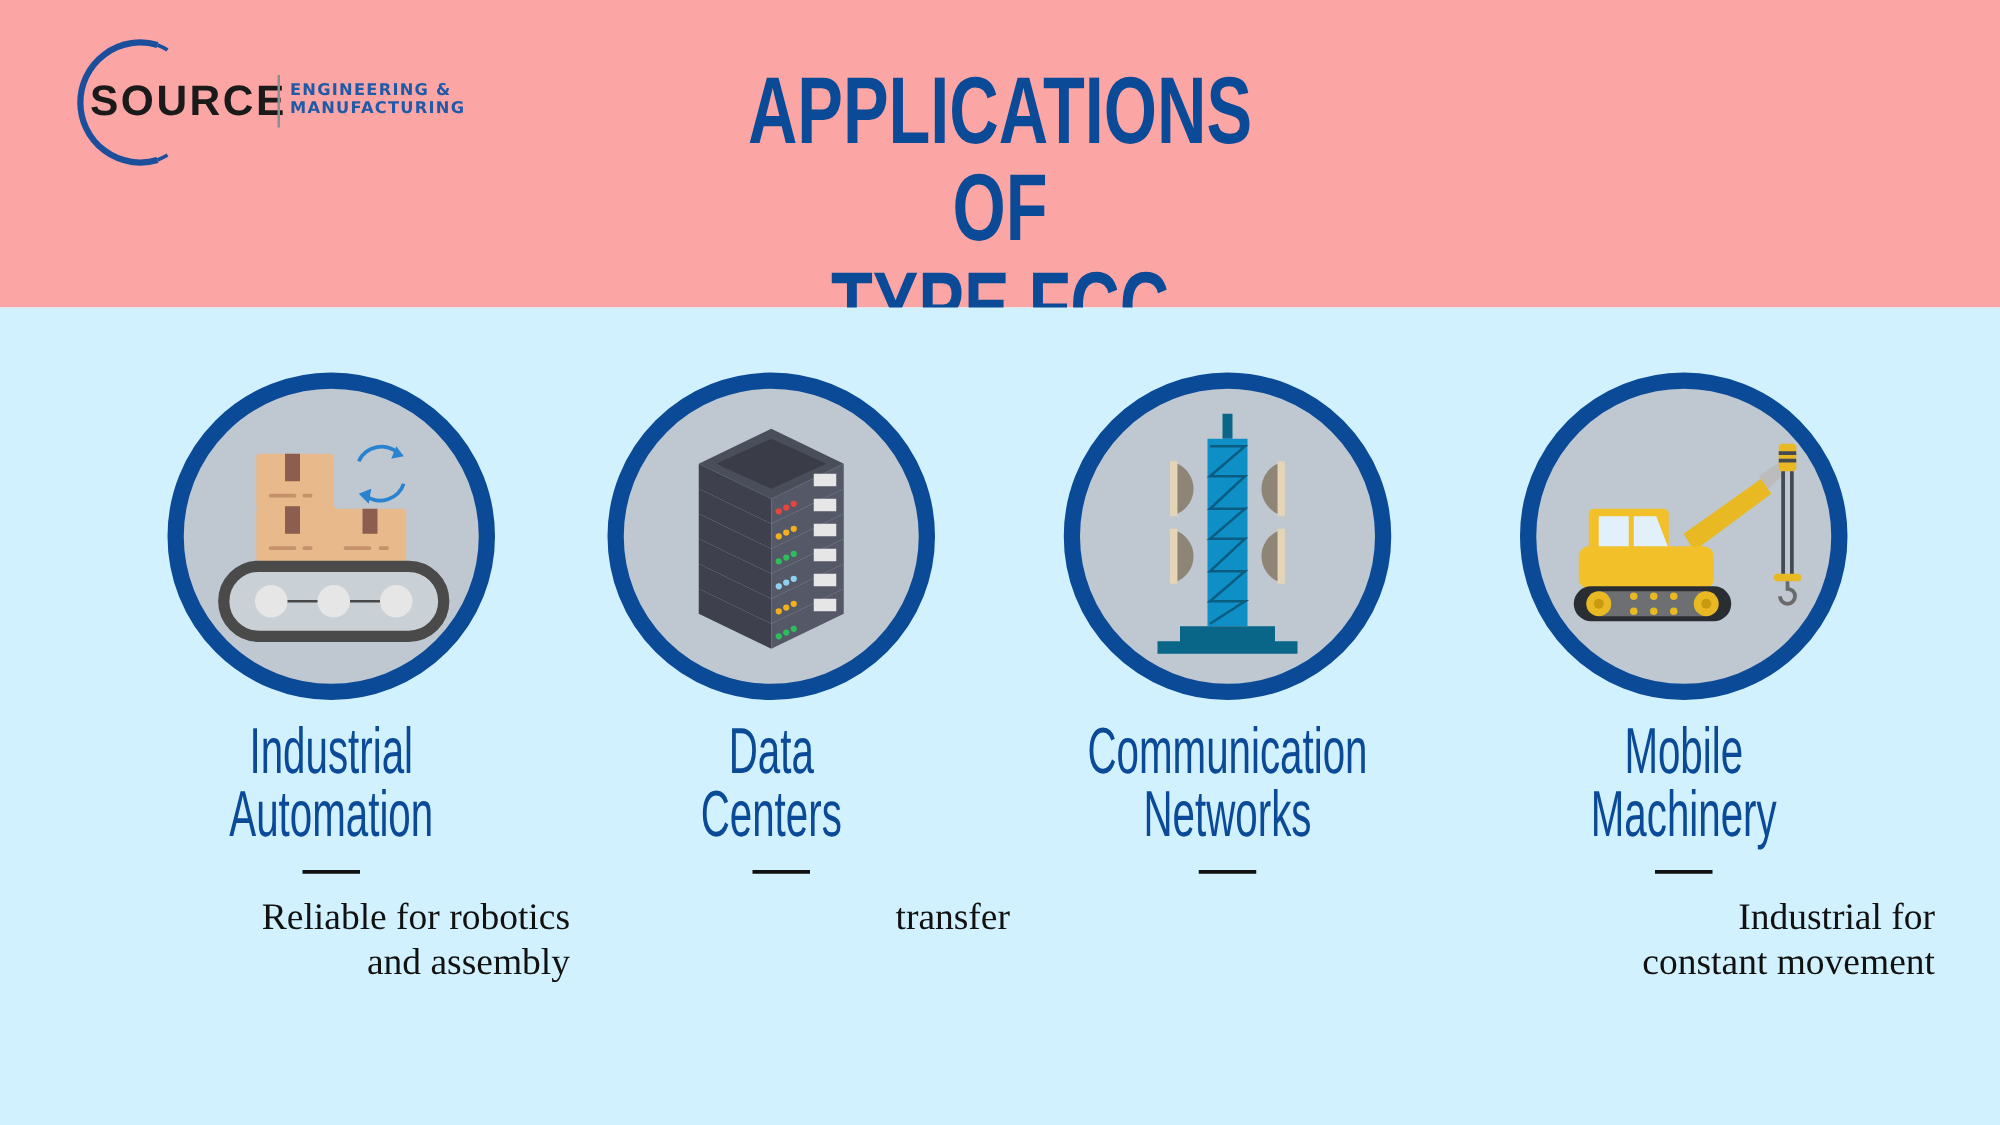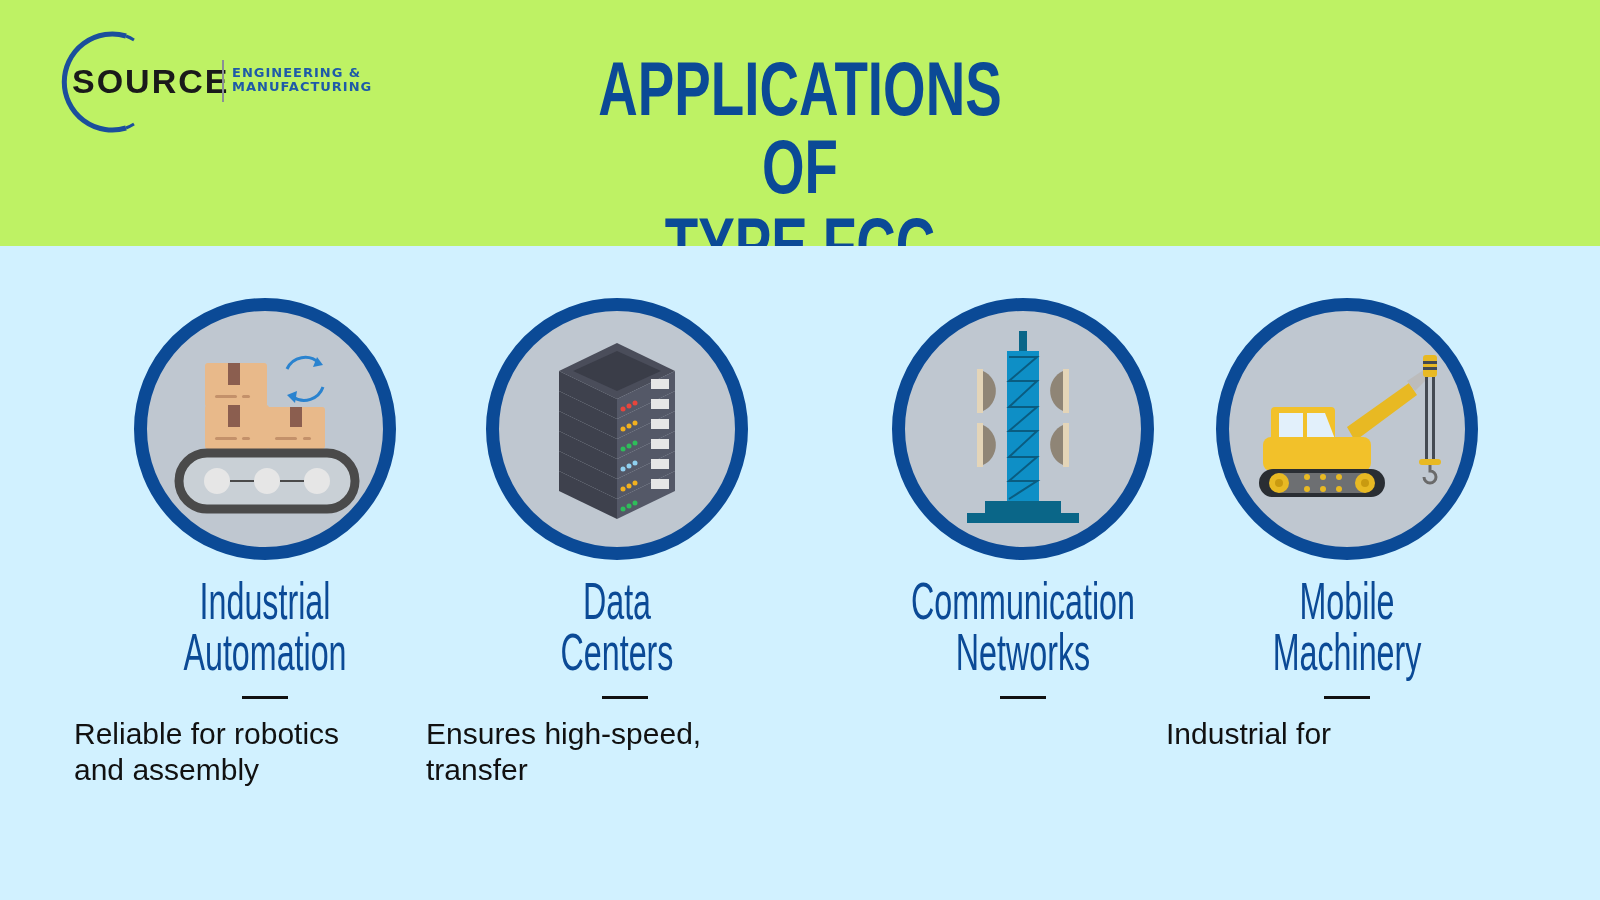--- a/index.html
+++ b/index.html
@@ -1,33 +1,33 @@
 <!DOCTYPE html>
 <html><head>
 <meta charset="utf-8">
 <style>
   * { box-sizing: border-box; margin: 0; padding: 0; }
   html, body { width: 1600px; height: 900px; overflow: hidden; background: #ffffff; }
   body { position: relative; font-family: "Liberation Sans", sans-serif; }
-  .header { position: absolute; left: 0; top: 0; width: 1600px; height: 246px; background: #bef264; }
+  .header { position: absolute; left: 0; top: 0; width: 1600px; height: 246px; background: #fca5a5; }
   .band { position: absolute; left: 0; top: 246px; width: 1600px; height: 654px; background: #d1f1ff; }
 
   .logo { position: absolute; left: 34px; top: 30px; width: 340px; height: 104px; }
   .logo-word { position: absolute; left: 38px; top: 32px; font-family: "Liberation Sans", sans-serif; font-weight: 700; font-size: 34px; letter-spacing: 2px; color: #1a1a1a; }
   .logo-divider { position: absolute; left: 188px; top: 30px; width: 2px; height: 42px; background: #8a8f96; }
   .logo-sub { position: absolute; left: 198px; top: 36px; font-family: "DejaVu Sans", sans-serif; font-weight: 700; font-size: 13px; line-height: 14px; letter-spacing: 1px; color: #1e5aa8; }
 
   .title { position: absolute; left: 480px; top: 50px; width: 640px; text-align: center; color: #0b4a96; font-family: "Liberation Sans Narrow", "Liberation Sans", sans-serif; font-weight: 700; font-size: 76px; line-height: 78px; transform: scaleX(0.72); transform-origin: center top; letter-spacing: 0px; }
 
   .card { position: absolute; top: 298px; width: 360px; height: 540px; }
   .circle { position: absolute; left: 50px; top: 0; width: 262px; height: 262px; border-radius: 50%; background: #bfc7d0; border: 13px solid #0b4a96; overflow: hidden; }
   .circle svg { position: absolute; left: 0; top: 0; width: 236px; height: 236px; }
   .card-title { position: absolute; left: 0; top: 278px; width: 362px; text-align: center; color: #0b4a96; font-family: "Liberation Sans", sans-serif; font-size: 52px; line-height: 51px; transform: scaleX(0.62); transform-origin: center top; }
   .card-rule { position: absolute; top: 398px; width: 46px; height: 3px; background: #111111; }
-  .card-desc { position: absolute; left: -10px; top: 418px; width: 382px; text-align: left; color: #111111; font-family: Liberation Sans, sans-serif; font-size: 30px; line-height: 36px; }
+  .card-desc { position: absolute; left: -10px; top: 418px; width: 382px; text-align: right; color: #111111; font-family: Liberation Serif, serif; font-size: 30px; line-height: 36px; }
 </style>
 </head>
 <body>
 
 <div class="header">
   <div class="logo">
     <svg width="130" height="104" viewBox="0 0 130 104" style="position:absolute;left:0;top:0;">
       <path d="M 92 6 A 48 48 0 1 0 92 98" fill="none" stroke="#1b4f9c" stroke-width="5"></path>
       <path d="M 92 6 A 48 48 0 0 1 100 10" fill="none" stroke="#1b4f9c" stroke-width="3"></path>
       <path d="M 92 98 A 48 48 0 0 0 100 94" fill="none" stroke="#1b4f9c" stroke-width="3"></path>
@@ -134,26 +134,25 @@
           <circle cx="136" cy="192" r="2.5" fill="#2ebd5a"></circle>
       </g>
     </svg>
   </div>
   <div class="card-title">
     <div>Data</div>
     <div>Centers</div>
   </div>
   <div class="card-rule" style="left:166px;"></div>
   <div class="card-desc">
-    <div>Ensures high-speed,</div>
     <div>transfer</div>
   </div>
 </div>
 
-<div class="card" style="left:842px;">
+<div class="card" style="left:801px;">
   <div class="circle">
     <svg viewBox="0 0 236 236">
       <rect x="114" y="20" width="8" height="20" fill="#0a6688"></rect>
       <rect x="102" y="40" width="32" height="150" fill="#0e8fc6"></rect>
       <polyline points="104,46 132,46 104,70 132,70 104,96 132,96 104,120 132,120 104,146 132,146 104,170 132,170 104,188" fill="none" stroke="#0a5c80" stroke-width="2"></polyline>
       <rect x="72" y="58" width="6" height="44" fill="#e4d5b8"></rect>
       <path d="M 78 60 A 22 22 0 0 1 78 100 Z" fill="#8f8576"></path>
       <rect x="158" y="58" width="6" height="44" fill="#e4d5b8"></rect>
       <path d="M 158 60 A 22 22 0 0 0 158 100 Z" fill="#8f8576"></path>
       <rect x="72" y="112" width="6" height="44" fill="#e4d5b8"></rect>
@@ -205,14 +204,15 @@
       </g>
     </svg>
   </div>
   <div class="card-title">
     <div>Mobile</div>
     <div>Machinery</div>
   </div>
   <div class="card-rule" style="left:158px;"></div>
   <div class="card-desc" style="left:0px;">
     <div>Industrial for</div>
+    <div>constant movement</div>
   </div>
 </div>
 
 </body></html>

